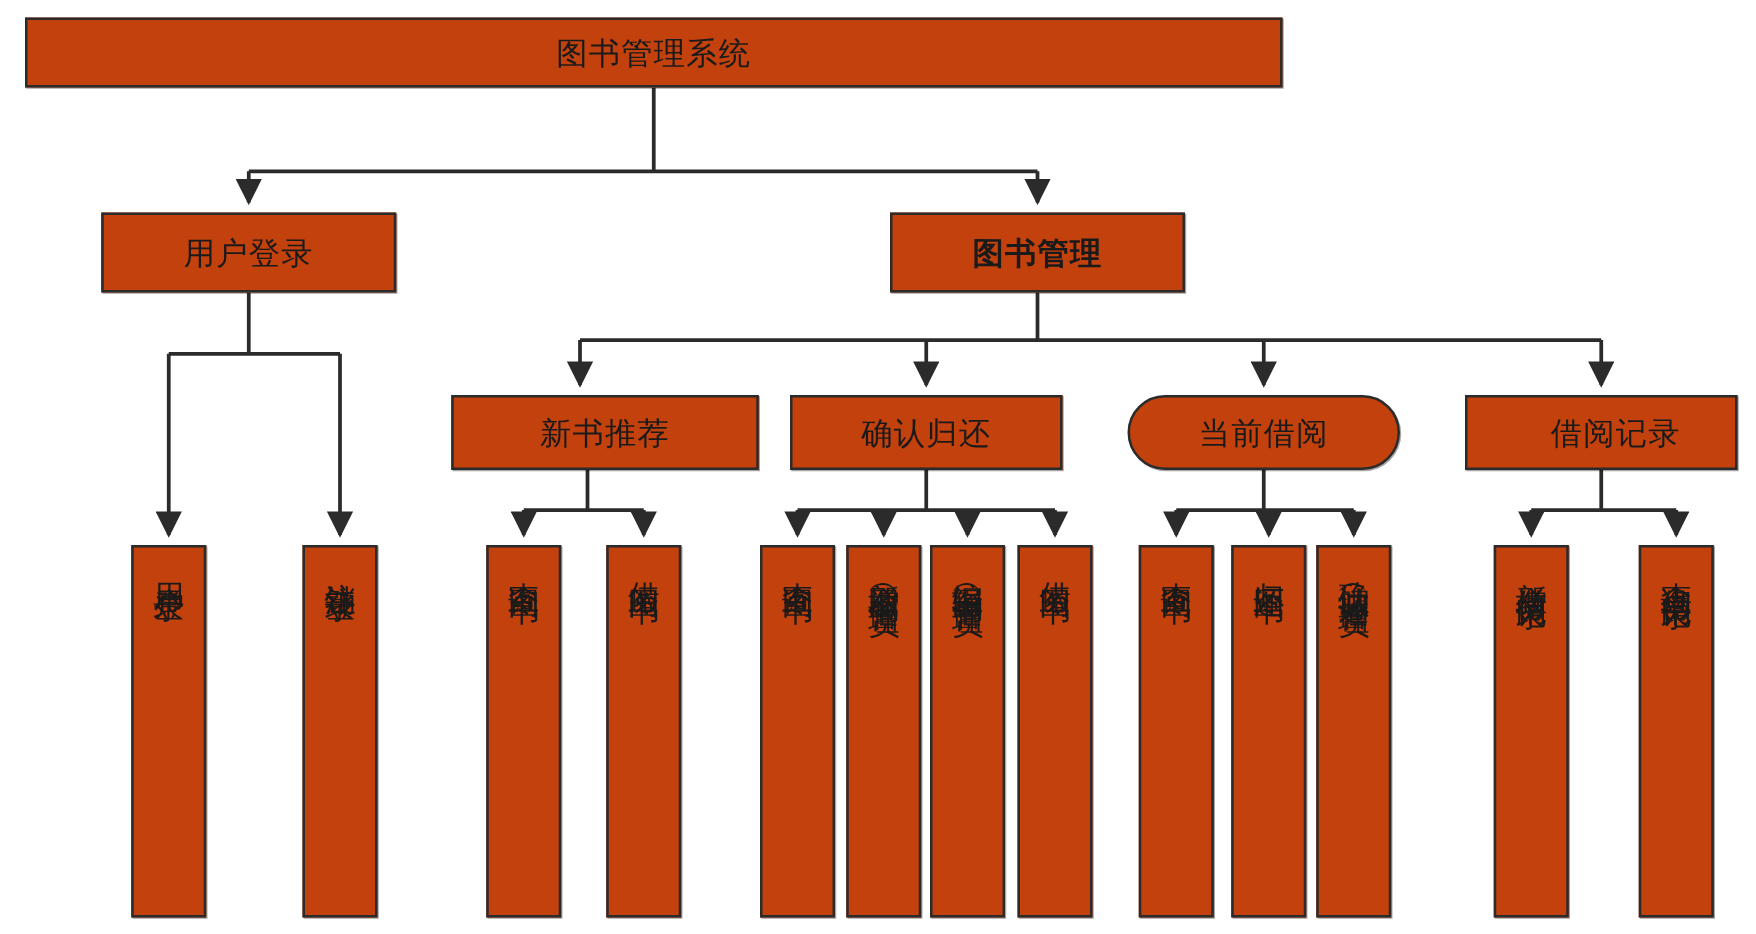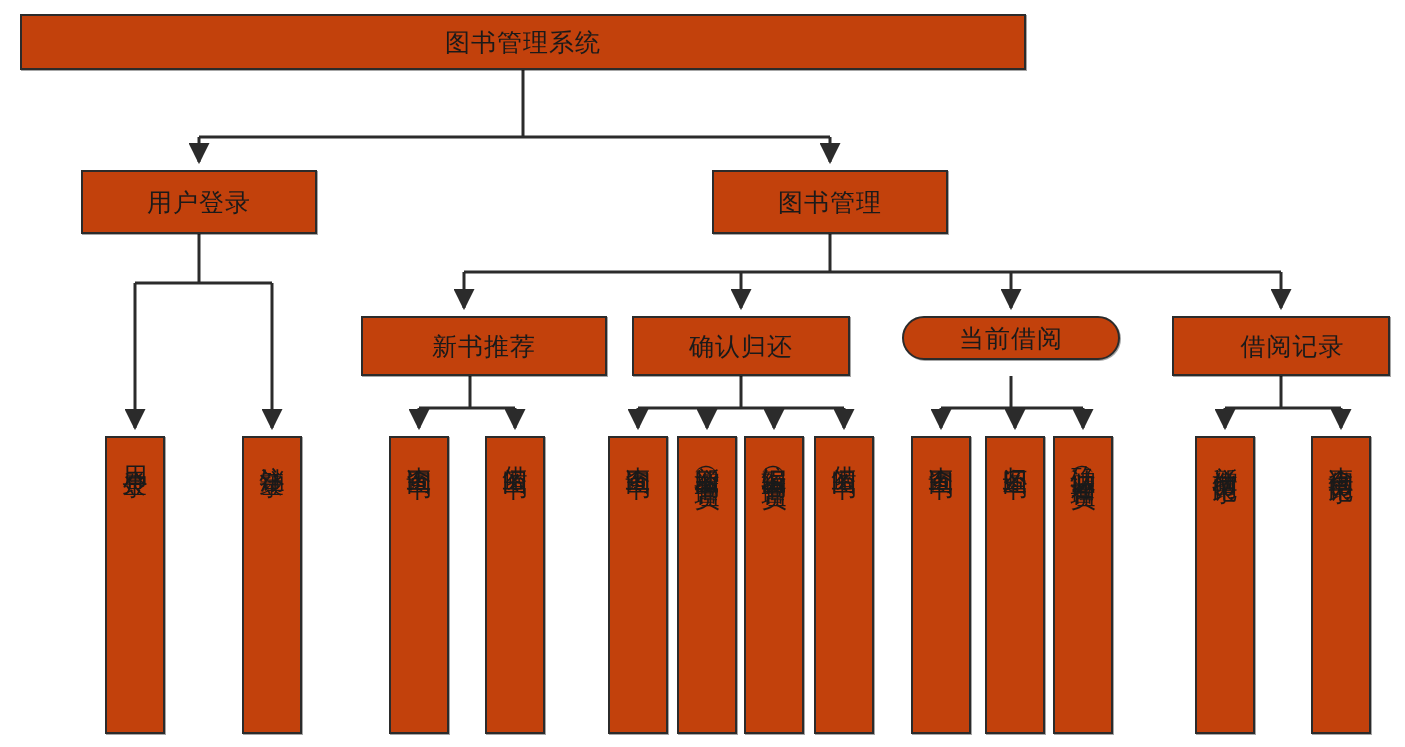--- a/index.html
+++ b/index.html
@@ -131,31 +131,31 @@
     </g>
   </svg>
 
   <div class="node root h" style="left: 20px; top: 14px; width: 1006px; height: 56px;">
     <span class="node-label">图书管理系统</span>
   </div>
 
   <div class="node h" style="left: 81px; top: 170px; width: 236px; height: 64px;">
     <span class="node-label">用户登录</span>
   </div>
-  <div class="node h" style="left: 712px; top: 170px; width: 236px; height: 64px;">
+  <div class="node h" style="left: 712px; top: 170px; width: 236px; height: 64px; font-weight: bold;">
     <span class="node-label">图书管理</span>
   </div>
 
   <div class="node h" style="left: 361px; top: 316px; width: 246px; height: 60px;">
     <span class="node-label">新书推荐</span>
   </div>
   <div class="node h" style="left: 632px; top: 316px; width: 218px; height: 60px;">
     <span class="node-label">确认归还</span>
   </div>
-  <div class="node h" style="left: 902px; top: 316px; width: 218px; height: 44px; border-radius: 30px;">
+  <div class="node h" style="left: 902px; top: 316px; width: 218px; height: 60px; border-radius: 30px;">
     <span class="node-label">当前借阅</span>
   </div>
   <div class="node h" style="left: 1172px; top: 316px; width: 218px; height: 60px; padding-left: 23px;">
     <span class="node-label">借阅记录</span>
   </div>
 
   <div class="node v" style="left: 105px; top: 436px; width: 60px; height: 298px;">
     <span class="node-label">用户登录</span>
   </div>
   <div class="node v" style="left: 242px; top: 436px; width: 60px; height: 298px;">

